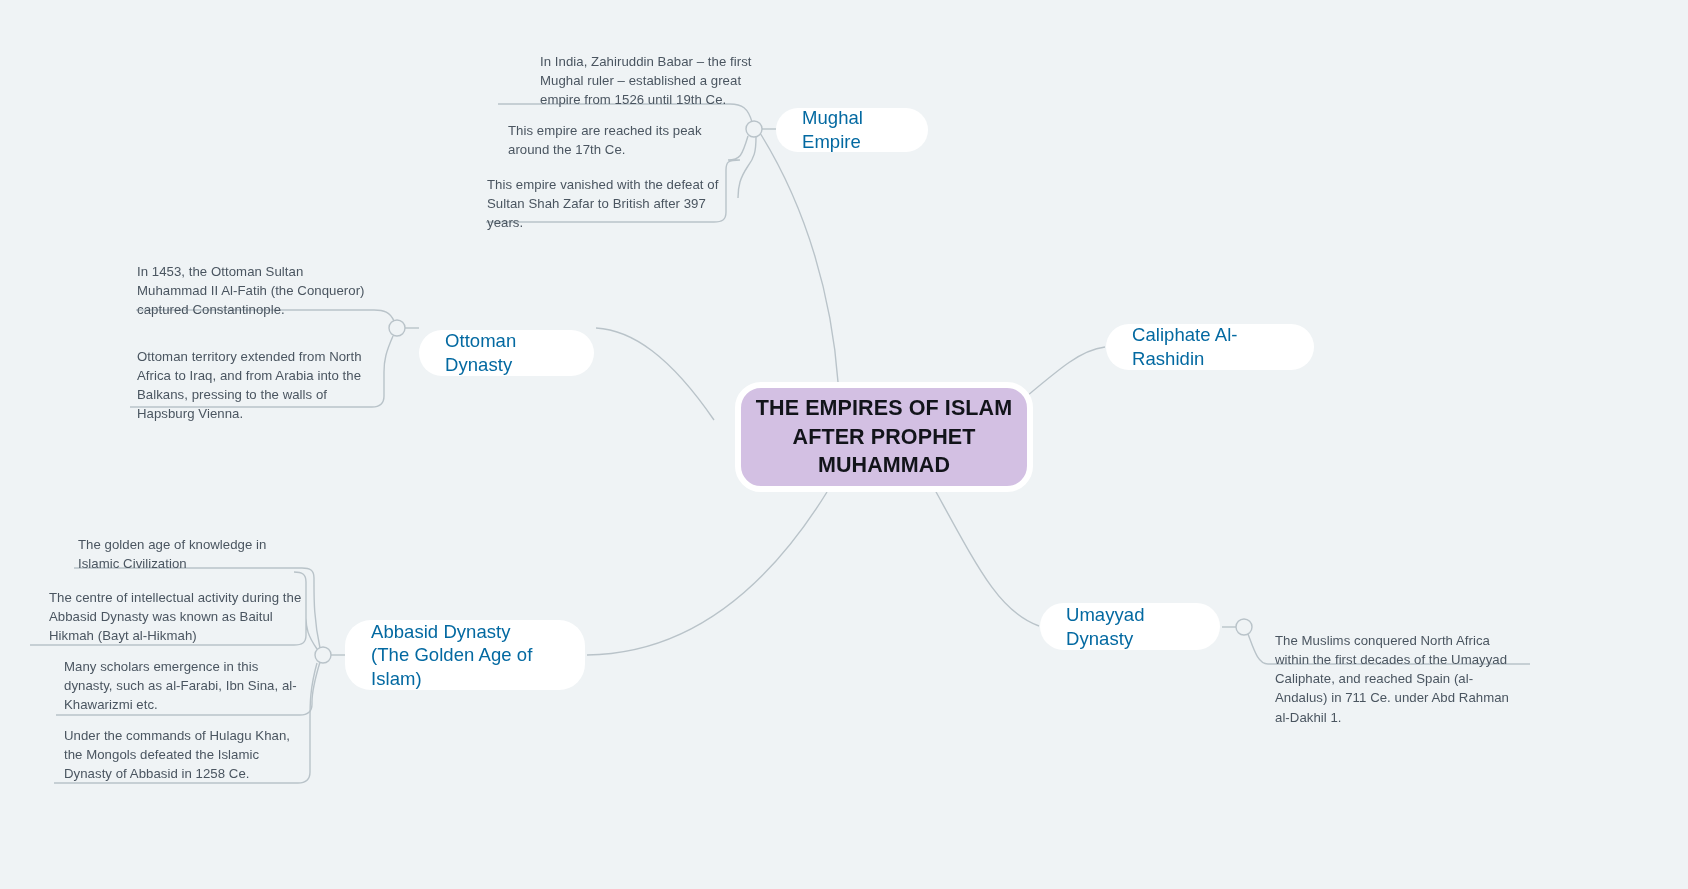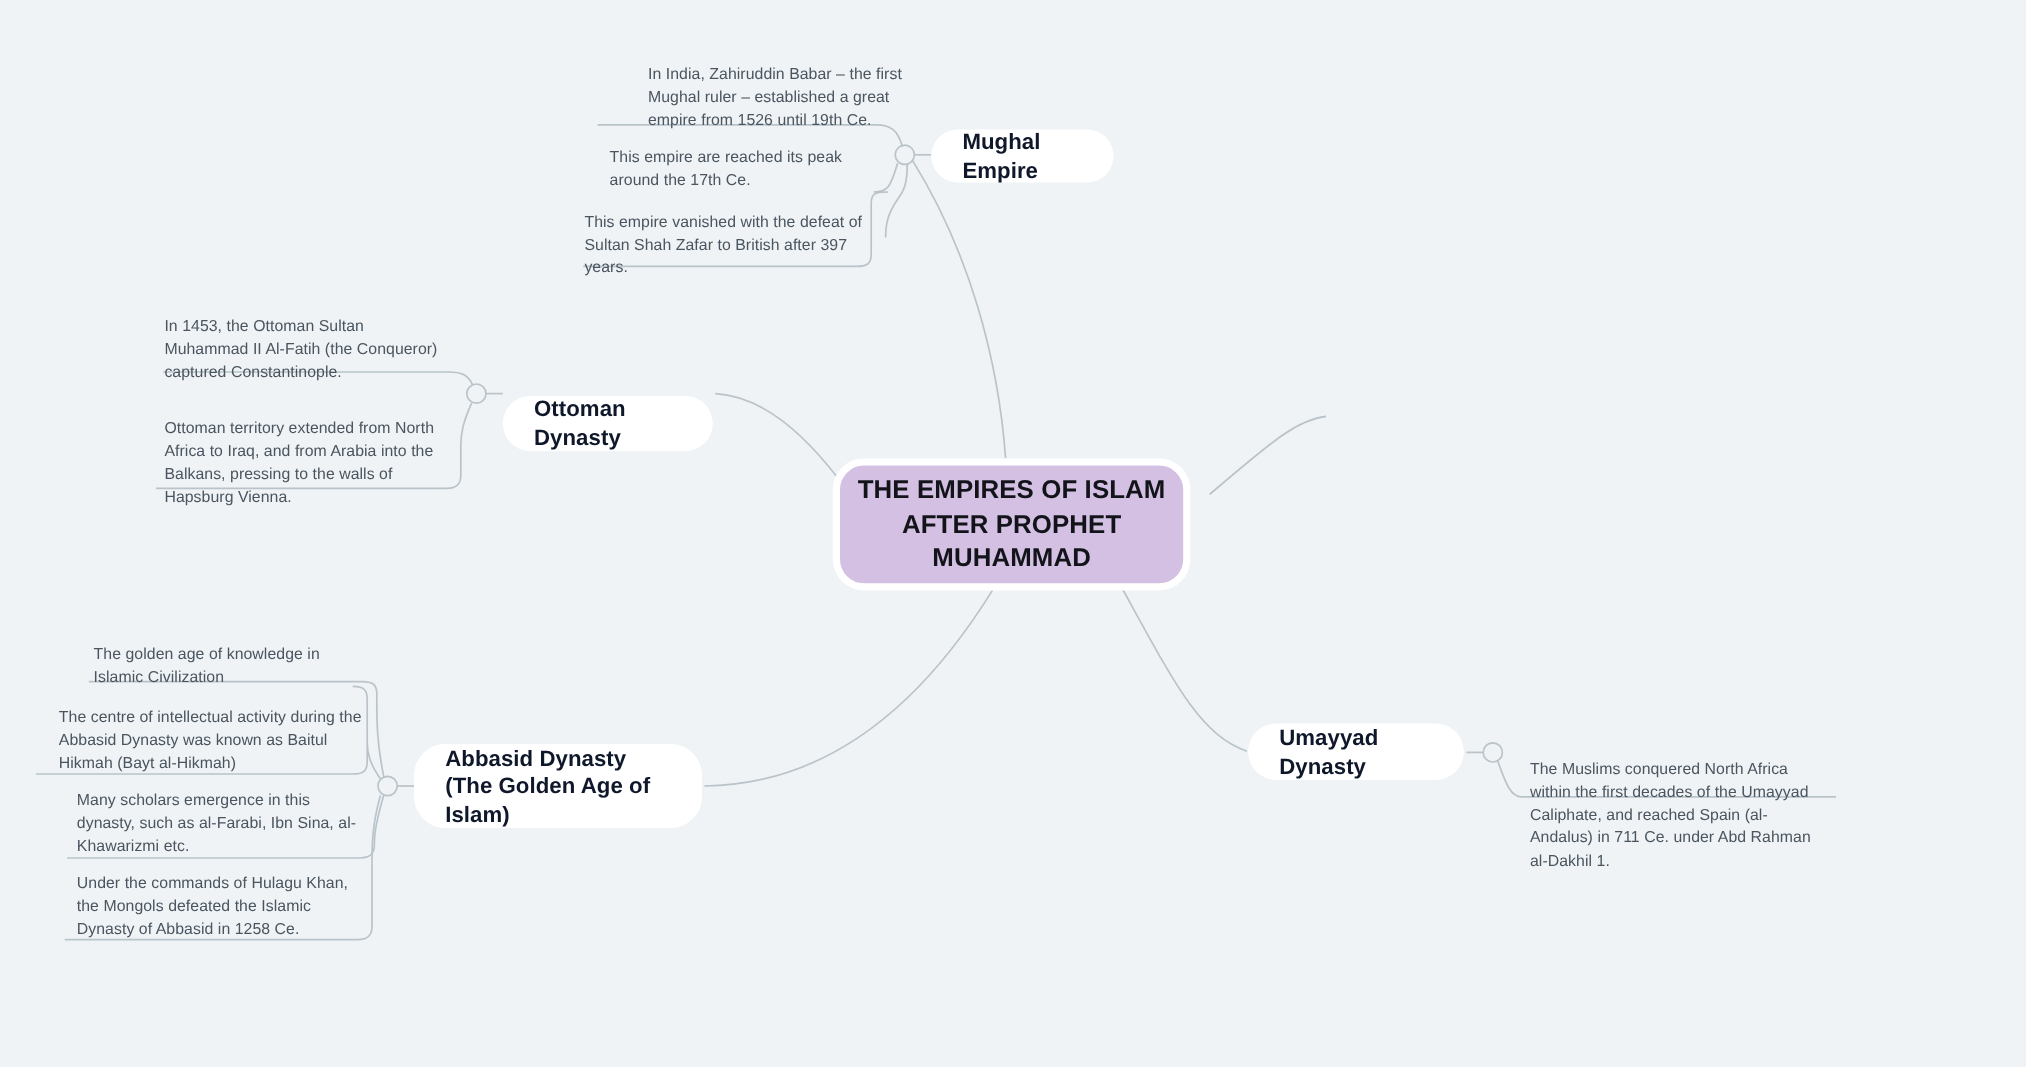--- a/index.html
+++ b/index.html
@@ -37,21 +37,21 @@
   }
   #wires circle.joint {
     fill: #eff3f5;
     stroke: #b9c3c9;
     stroke-width: 1.4;
   }
 
   
   .central-node {
     position: absolute;
-    left: 694px;
+    left: 735px;
     top: 382px;
     width: 298px;
     height: 110px;
     background: #d3c0e3;
     border: 6px solid #ffffff;
     border-radius: 26px;
     display: flex;
     align-items: center;
     justify-content: center;
     text-align: center;
@@ -72,22 +72,22 @@
     background: #ffffff;
     border-radius: 26px;
     display: flex;
     align-items: center;
     padding: 0 26px;
     z-index: 4;
     white-space: pre-line;
   }
   .branch-node .label {
     font-size: 18.5px;
-    font-weight: bold;
-    color: #0f172a;
+    font-weight: normal;
+    color: #0369a1;
     line-height: 1.28;
     letter-spacing: 0.05px;
   }
 
   .node-mughal    { left: 776px;  top: 108px; width: 152px; height: 44px; justify-content: center; }
   .node-caliphate { left: 1106px; top: 324px; width: 208px; height: 46px; justify-content: center; }
   .node-umayyad   { left: 1040px; top: 603px; width: 180px; height: 47px; justify-content: center; }
   .node-abbasid   { left: 345px;  top: 620px; width: 240px; height: 70px; }
   .node-ottoman   { left: 419px;  top: 305px; width: 175px; height: 46px; justify-content: center; margin-top: 25px; }
 
@@ -142,20 +142,23 @@
   </div>
 
   <div class="branch-node node-mughal">
     <div class="label">Mughal Empire</div>
   </div>
 
   <div class="branch-node node-ottoman">
     <div class="label">Ottoman Dynasty</div>
   </div>
 
+  <div class="branch-node node-caliphate">
+    <div class="label">Caliphate Al-Rashidin</div>
+  </div>
 
   <div class="branch-node node-umayyad">
     <div class="label">Umayyad Dynasty</div>
   </div>
 
   <div class="branch-node node-abbasid">
     <div class="label">Abbasid Dynasty
 (The Golden Age of Islam)</div>
   </div>
 

